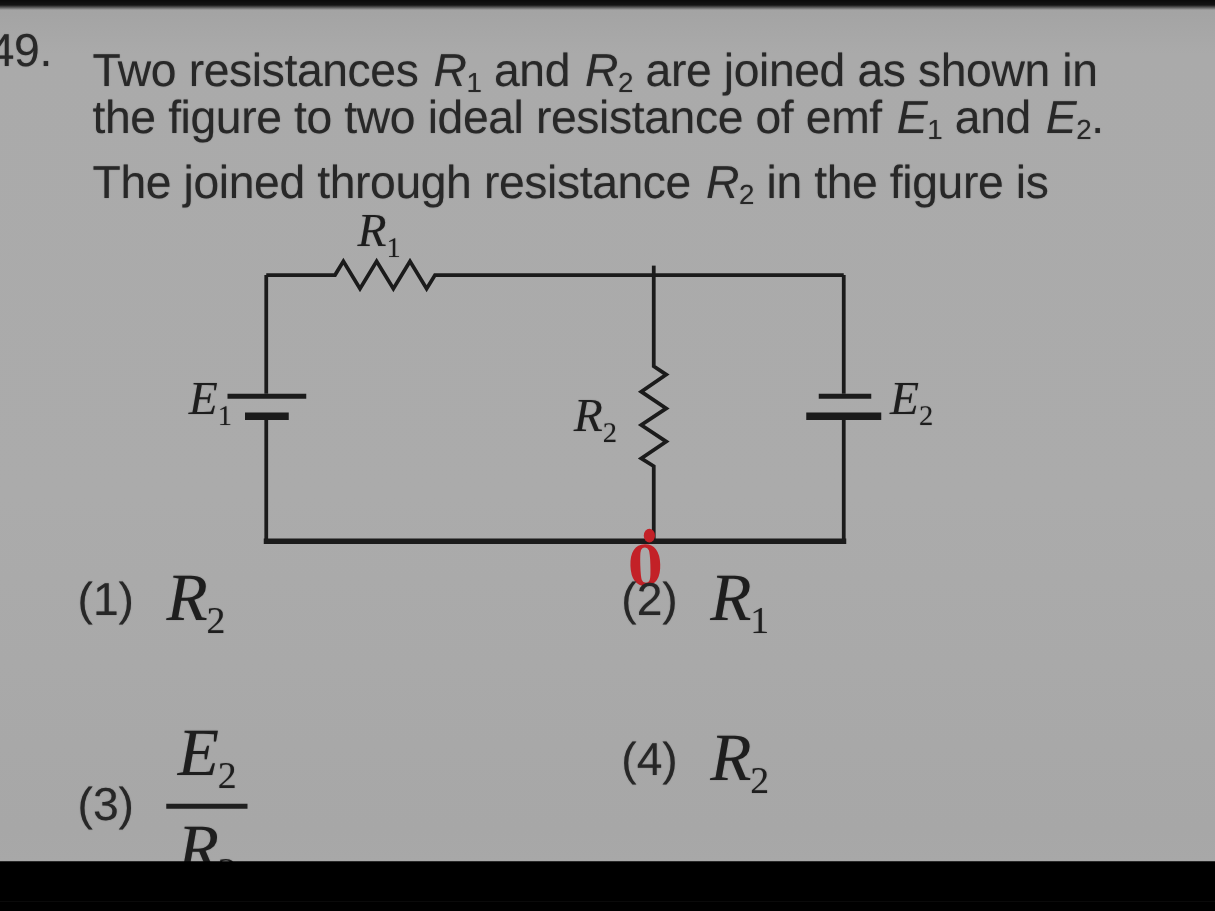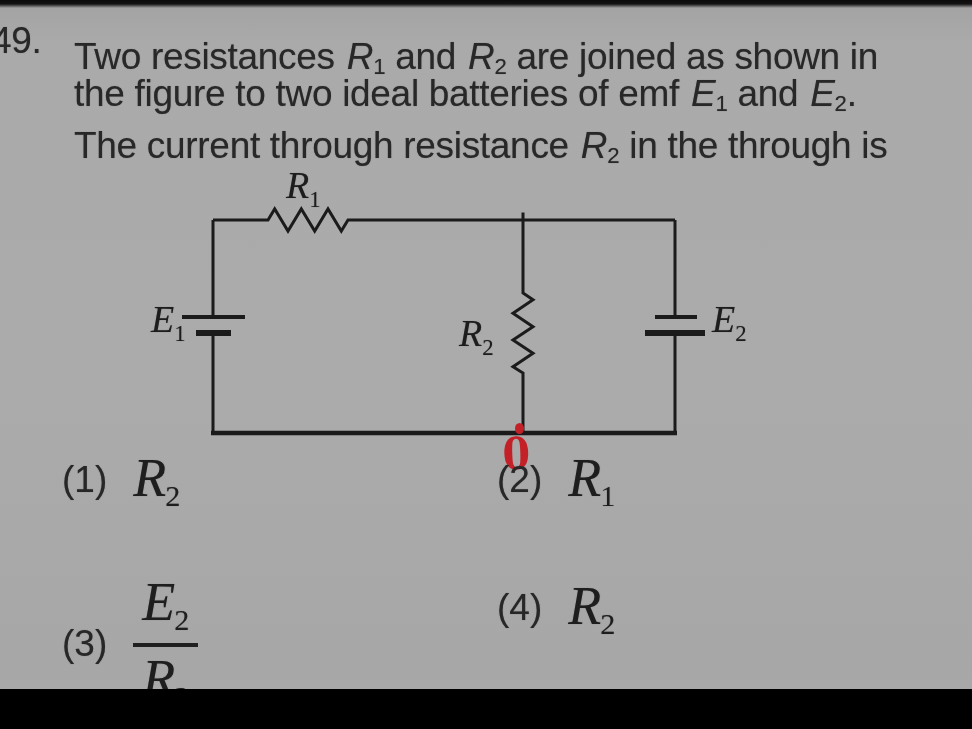--- a/index.html
+++ b/index.html
@@ -56,22 +56,22 @@
   .mop:empty{margin:0;}
 </style>
 </head>
 <body>
 
 <div id="screen">
   <div class="top-strip"></div>
 
   <div class="qline qnum">49.</div>
   <div class="qline q1"><span>Two resistances </span><span class="qvar">R</span><span class="qsub">1</span><span> and </span><span class="qvar">R</span><span class="qsub">2</span><span> are joined as shown in</span></div>
-  <div class="qline q2"><span>the figure to two ideal batteries of emf </span><span class="qvar">E</span><span class="qsub">1</span><span> and </span><span class="qvar">E</span><span class="qsub">2</span><span>.</span></div>
-  <div class="qline q3"><span>The current through resistance </span><span class="qvar">R</span><span class="qsub">2</span><span> in the through is</span></div>
+  <div class="qline q2"><span>the figure to two ideal resistance of emf </span><span class="qvar">E</span><span class="qsub">1</span><span> and </span><span class="qvar">E</span><span class="qsub">2</span><span>.</span></div>
+  <div class="qline q3"><span>The joined through resistance </span><span class="qvar">R</span><span class="qsub">2</span><span> in the figure is</span></div>
 
   <svg class="circuit-svg" width="972" height="729" viewBox="0 0 972 729">
     <g stroke="#1b1b1b" stroke-width="3" fill="none" stroke-linecap="butt" stroke-linejoin="miter">
 
       <path d="M213,220 H268 L274.7,209 L288,231 L301.3,209 L314.7,231 L328,209 L341.3,231 L348,220 H675"></path>
 
       <path d="M523,212.5 V220"></path>
 
       <path d="M213,220 V315 M213,335 V434"></path>
 

